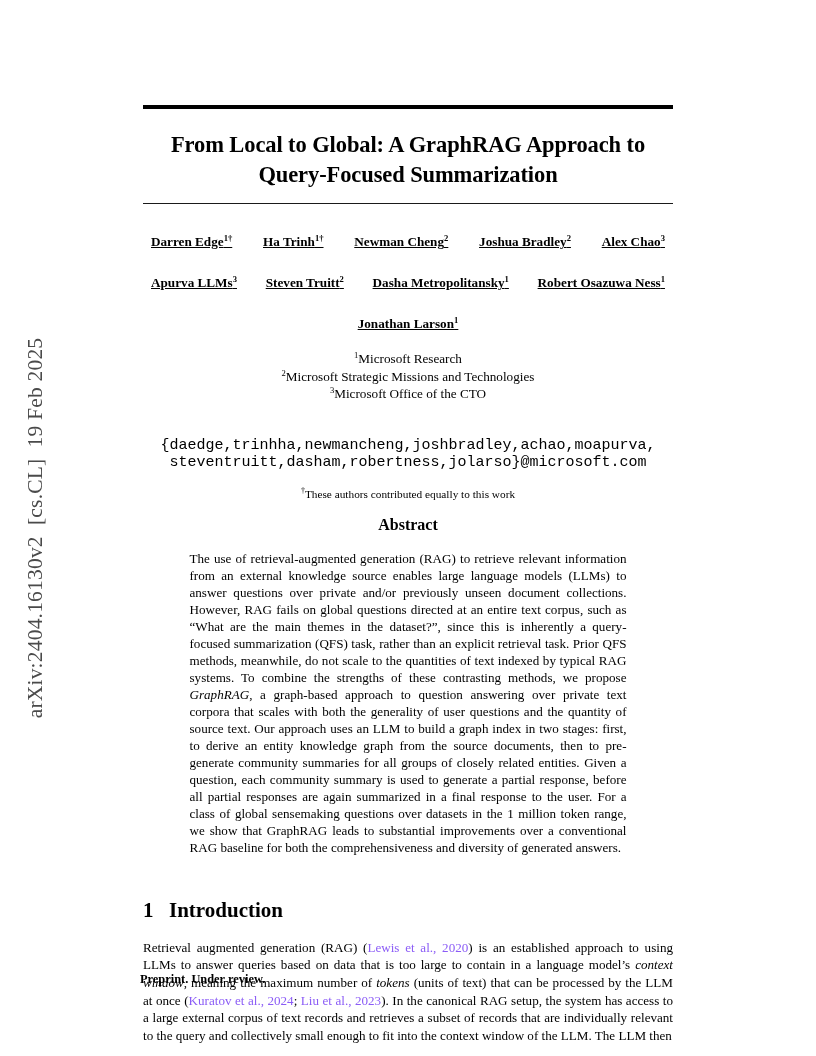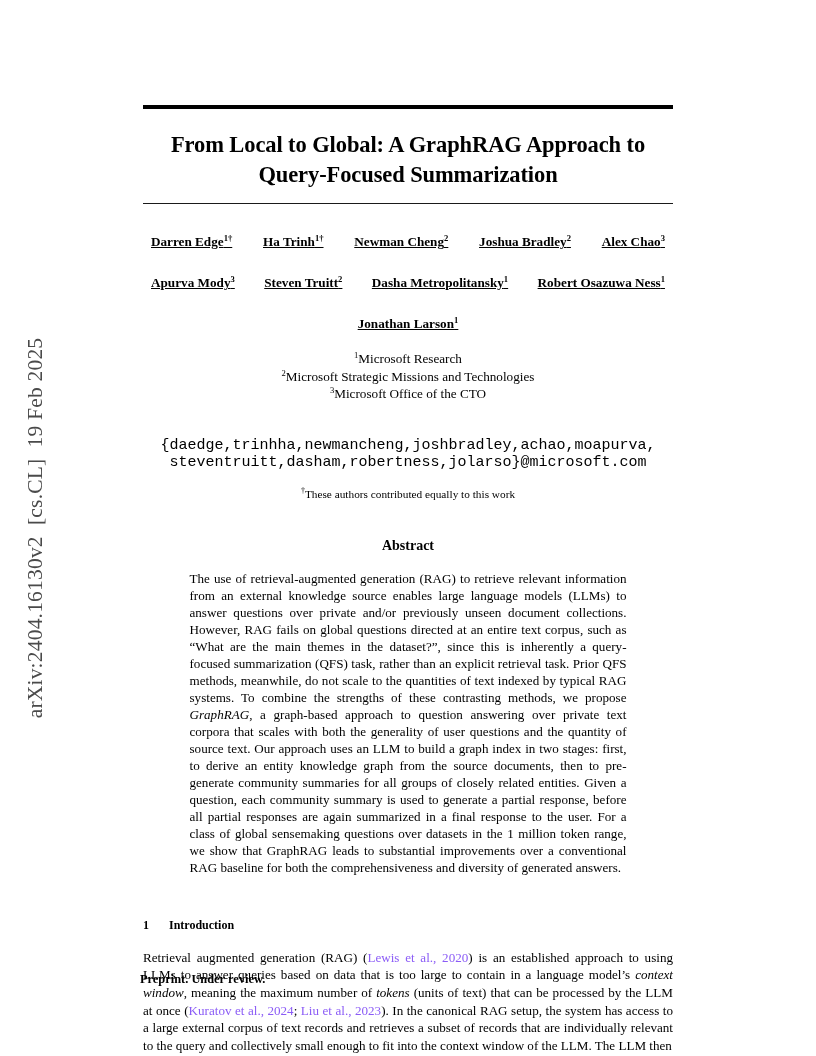--- a/index.html
+++ b/index.html
@@ -121,41 +121,41 @@
     font-size: 11.3px;
   }
   .equal-note sup {
     font-size: 8px;
     vertical-align: super;
     line-height: 0;
   }
 
   
   .abstract-heading {
-    margin-top: 38px;
-    text-align: center;
-    font-weight: bold;
-    font-size: 14px;
+    margin-top: 16px;
+    text-align: center;
+    font-weight: bold;
+    font-size: 16px;
   }
   .abstract-body {
     margin: 16px auto 0 auto;
     width: 437px;
     text-align: justify;
     text-justify: inter-word;
     font-size: 13.1px;
     line-height: 17px;
     hyphens: none;
   }
   .abstract-body i { font-style: italic; }
 
   
   .section-heading {
     margin-top: 42px;
     font-weight: bold;
-    font-size: 12px;
+    font-size: 21px;
   }
   .section-heading .num {
     display: inline-block;
     width: 26px;
   }
   .body-text {
     margin-top: 16px;
     text-align: justify;
     text-justify: inter-word;
     font-size: 13.1px;
@@ -195,21 +195,21 @@
 
     <div class="authors">
       <div class="author-row row1">
         <span class="author"><span>Darren Edge</span><sup>1†</sup></span>
         <span class="author"><span>Ha Trinh</span><sup>1†</sup></span>
         <span class="author"><span>Newman Cheng</span><sup>2</sup></span>
         <span class="author"><span>Joshua Bradley</span><sup>2</sup></span>
         <span class="author"><span>Alex Chao</span><sup>3</sup></span>
       </div>
       <div class="author-row row2">
-        <span class="author"><span>Apurva Mody</span><sup>3</sup></span>
+        <span class="author"><span>Apurva LLMs</span><sup>3</sup></span>
         <span class="author"><span>Steven Truitt</span><sup>2</sup></span>
         <span class="author"><span>Dasha Metropolitansky</span><sup>1</sup></span>
         <span class="author"><span>Robert Osazuwa Ness</span><sup>1</sup></span>
       </div>
       <div class="author-row row3">
         <span class="author"><span>Jonathan Larson</span><sup>1</sup></span>
       </div>
     </div>
 
     <div class="affiliations">

